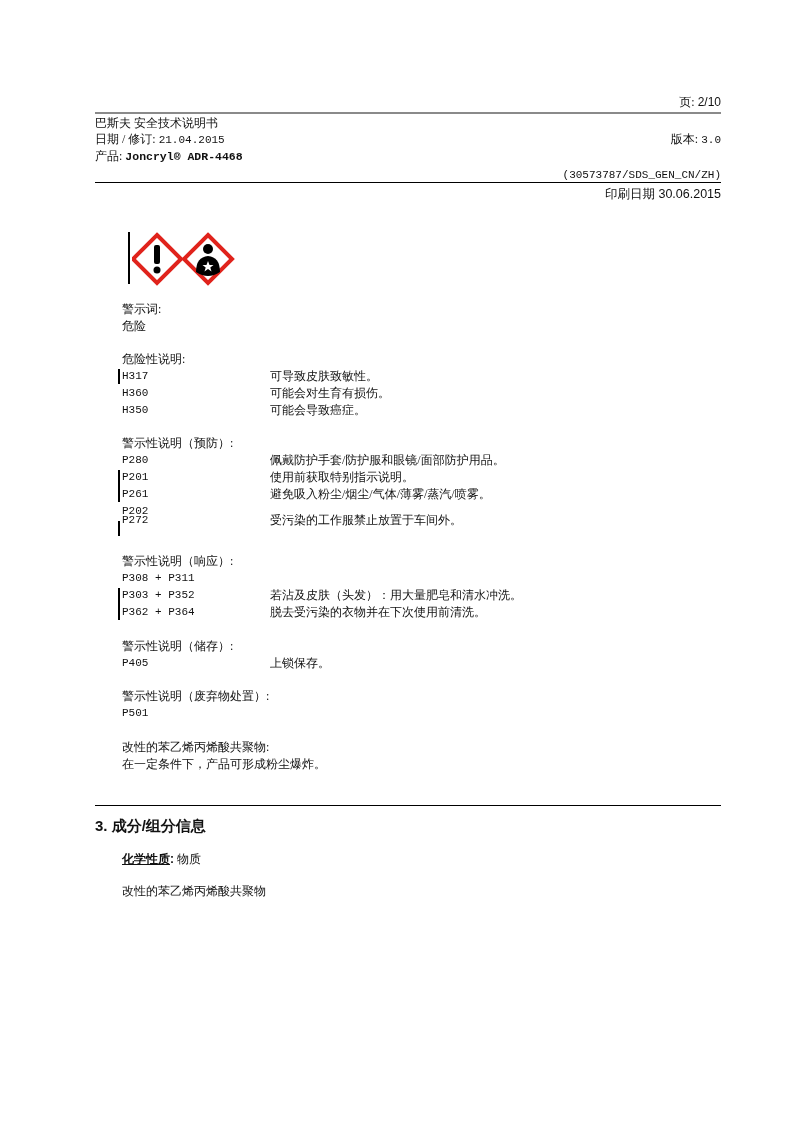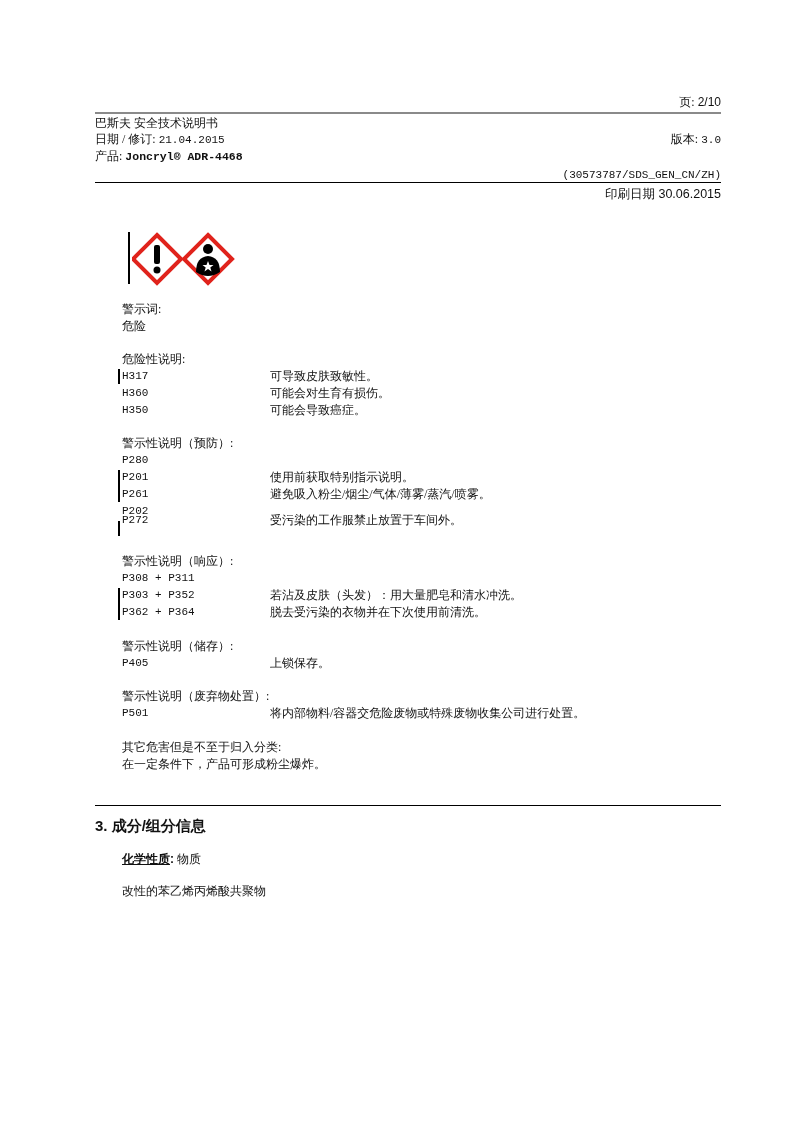--- a/index.html
+++ b/index.html
@@ -84,20 +84,21 @@
   <span class="desc">可能会对生育有损伤。</span>
 </div>
 <div class="row" style="top:402px;">
   <span class="code mono" style="font-size:11px;">H350</span>
   <span class="desc">可能会导致癌症。</span>
 </div>
 
 <div class="abs body-text" style="left:122px; top:435px;">警示性说明（预防）:</div>
 <div class="row" style="top:452px;">
   <span class="code mono" style="font-size:11px;">P280</span>
+  <span class="desc">佩戴防护手套/防护服和眼镜/面部防护用品。</span>
 </div>
 <div class="change-bar" style="top:470px; height:32px;"></div>
 <div class="row" style="top:469px;">
   <span class="code mono" style="font-size:11px;">P201</span>
   <span class="desc">使用前获取特别指示说明。</span>
 </div>
 <div class="row" style="top:486px;">
   <span class="code mono" style="font-size:11px;">P261</span>
   <span class="desc">避免吸入粉尘/烟尘/气体/薄雾/蒸汽/喷雾。</span>
 </div>
@@ -126,24 +127,23 @@
 
 <div class="abs body-text" style="left:122px; top:638px;">警示性说明（储存）:</div>
 <div class="row" style="top:655px;">
   <span class="code mono" style="font-size:11px;">P405</span>
   <span class="desc">上锁保存。</span>
 </div>
 
 <div class="abs body-text" style="left:122px; top:688px;">警示性说明（废弃物处置）:</div>
 <div class="row" style="top:705px;">
   <span class="code mono" style="font-size:11px;">P501</span>
-  <span class="desc">将内部物料/容器交危险废物或特殊废物收集公司进行处置。</span>
 </div>
 
-<div class="abs body-text" style="left:122px; top:739px;">其它危害但是不至于归入分类:</div>
+<div class="abs body-text" style="left:122px; top:739px;">改性的苯乙烯丙烯酸共聚物:</div>
 <div class="abs body-text" style="left:122px; top:756px;">在一定条件下，产品可形成粉尘爆炸。</div>
 
 <div class="rule-black" style="top:805px;"></div>
 <div class="abs section-title sans" style="left:95px; top:816px;">3. 成分/组分信息</div>
 
 <div class="abs body-text" style="left:122px; top:851px;">
   <span class="u sans">化学性质</span><span class="bold sans">:</span>
   <span>物质</span>
 </div>
 

